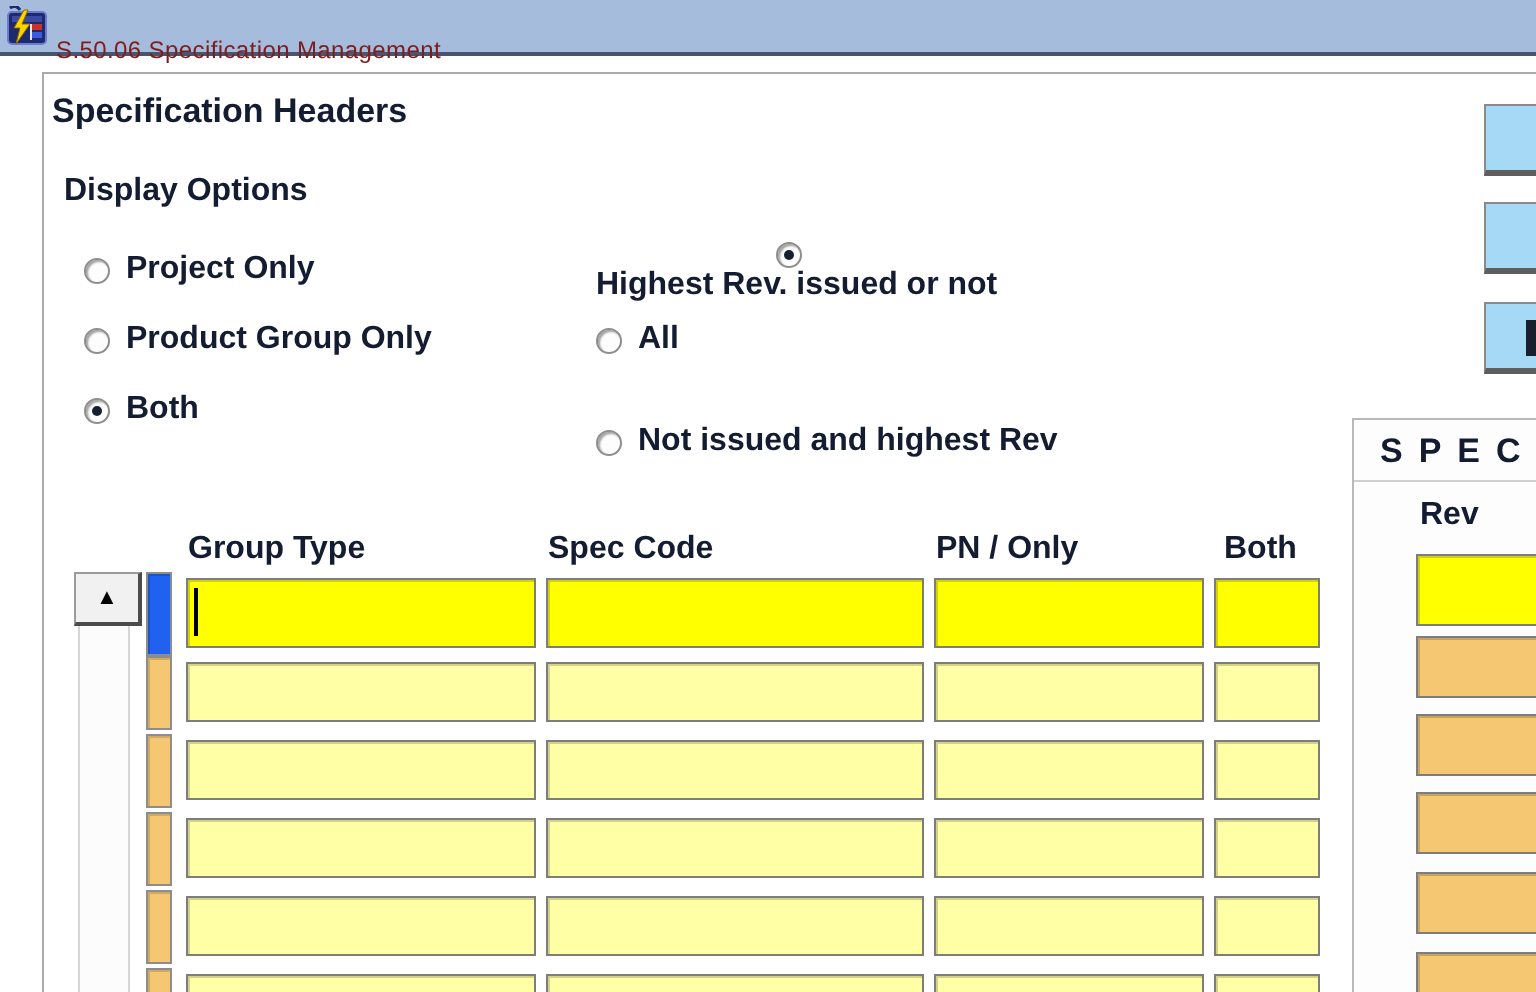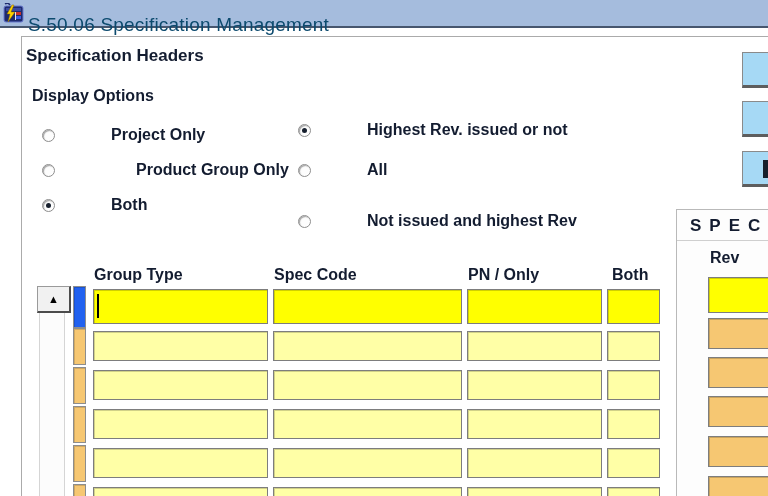--- a/index.html
+++ b/index.html
@@ -25,21 +25,21 @@
   }
 
   
   .titlebar{
     position:absolute;left:0;top:0;width:768px;height:28px;
     background:var(--c-titlebar);
     border-bottom:2px solid var(--c-titlebar-edge);
     display:flex;align-items:center;padding-left:3px;box-sizing:border-box;
   }
   .app-icon{width:21px;height:21px;margin-right:4px;flex:0 0 auto;}
-  .title-text{font-size:19px;color:#0c4a6e;letter-spacing:.2px;margin-top:24px;}
+  .title-text{font-size:12px;color:#7f1d1d;letter-spacing:.2px;margin-top:24px;}
 
   
   .canvas-line-top{position:absolute;left:21px;top:36px;width:747px;height:1px;background:#ababab;}
   .canvas-line-left{position:absolute;left:21px;top:36px;width:1px;height:460px;background:#ababab;}
 
   .lbl{position:absolute;color:var(--c-text);font-weight:bold;white-space:nowrap;}
   .lbl-section{font-size:17px;}
   .lbl-sub{font-size:16px;}
   .lbl-colhead{font-size:16px;}
 
@@ -48,21 +48,21 @@
   .radio{
     width:11px;height:11px;border-radius:50%;
     background:#fdfdfd;
     border:1px solid #8e8e8e;
     box-shadow:inset 1px 1px 1px rgba(90,90,90,.55), inset -1px -1px 0 rgba(255,255,255,.9);
     margin-right:8px;position:relative;flex:0 0 auto;
   }
   .radio.checked::after{
     content:"";position:absolute;left:3px;top:3px;width:5px;height:5px;border-radius:50%;background:#17202e;
   }
-  .radio-label{font-weight:bold;font-size:16px;color:var(--c-text);margin-left:48px;}
+  .radio-label{font-weight:bold;font-size:16px;color:var(--c-text);}
 
   
   .side-btn{
     position:absolute;left:742px;width:80px;height:36px;
     background:var(--c-button);
     border:1px solid #8a8a8a;
     border-bottom:3px solid #5e5e5e;
     border-right:2px solid #6e6e6e;
     box-sizing:border-box;
   }
@@ -142,30 +142,30 @@
 <div class="canvas-line-top"></div>
 <div class="canvas-line-left"></div>
 
 <div class="lbl lbl-section" style="left:26px;top:46px;">Specification Headers</div>
 <div class="lbl lbl-sub" style="left:32px;top:87px;">Display Options</div>
 
 <div class="radio-item" style="left:42px;top:126px;">
   <span class="radio"></span>
   <span class="radio-label">Project Only</span>
 </div>
-<div class="radio-item" style="left:42px;top:161px;gap:25px;">
+<div class="radio-item" style="left:42px;top:161px;">
   <span class="radio"></span>
   <span class="radio-label">Product Group Only</span>
 </div>
 <div class="radio-item" style="left:42px;top:196px;">
   <span class="radio checked"></span>
   <span class="radio-label">Both</span>
 </div>
 
-<div class="radio-item" style="left:298px;top:121px;">
+<div class="radio-item" style="left:298px;top:121px;flex-direction:column;">
   <span class="radio checked"></span>
   <span class="radio-label">Highest Rev. issued or not</span>
 </div>
 <div class="radio-item" style="left:298px;top:161px;justify-content:center;">
   <span class="radio"></span>
   <span class="radio-label">All</span>
 </div>
 <div class="radio-item" style="left:298px;top:212px;">
   <span class="radio"></span>
   <span class="radio-label">Not issued and highest Rev</span>

